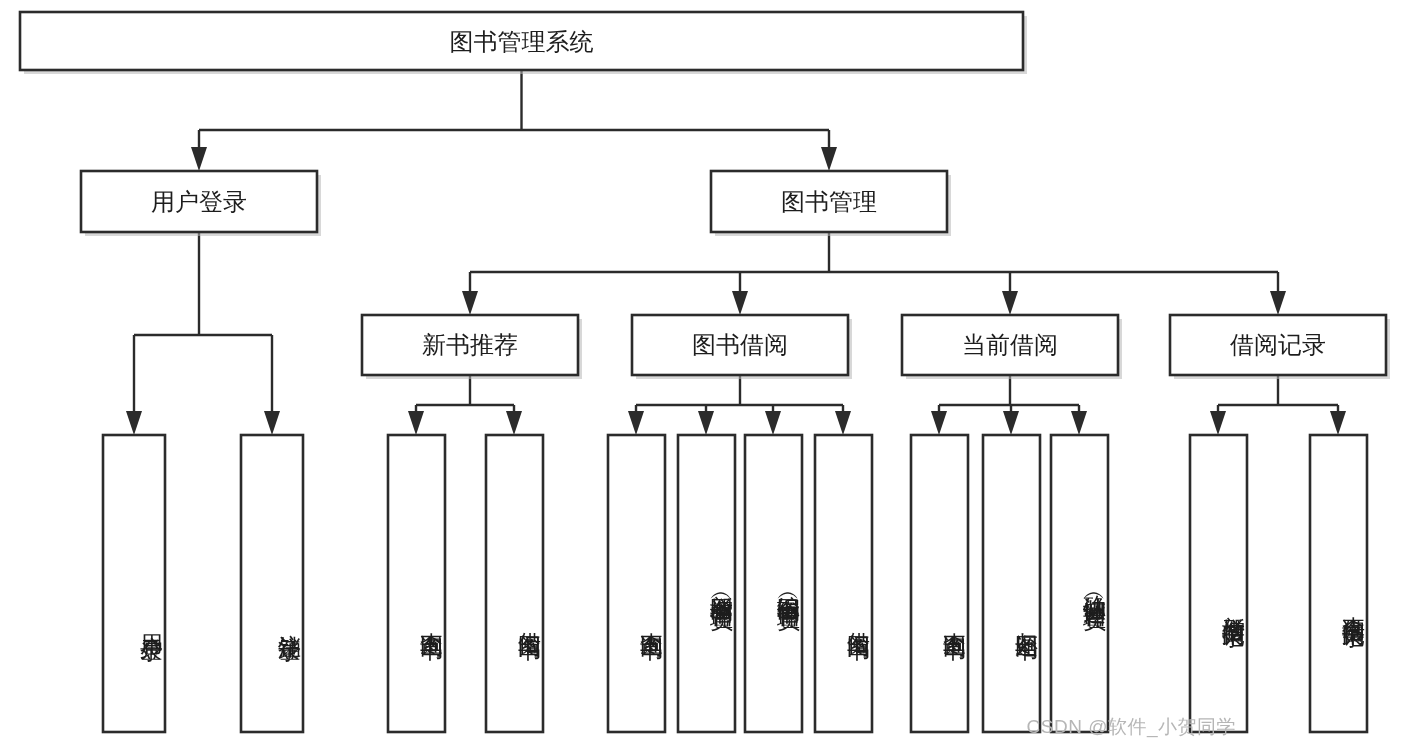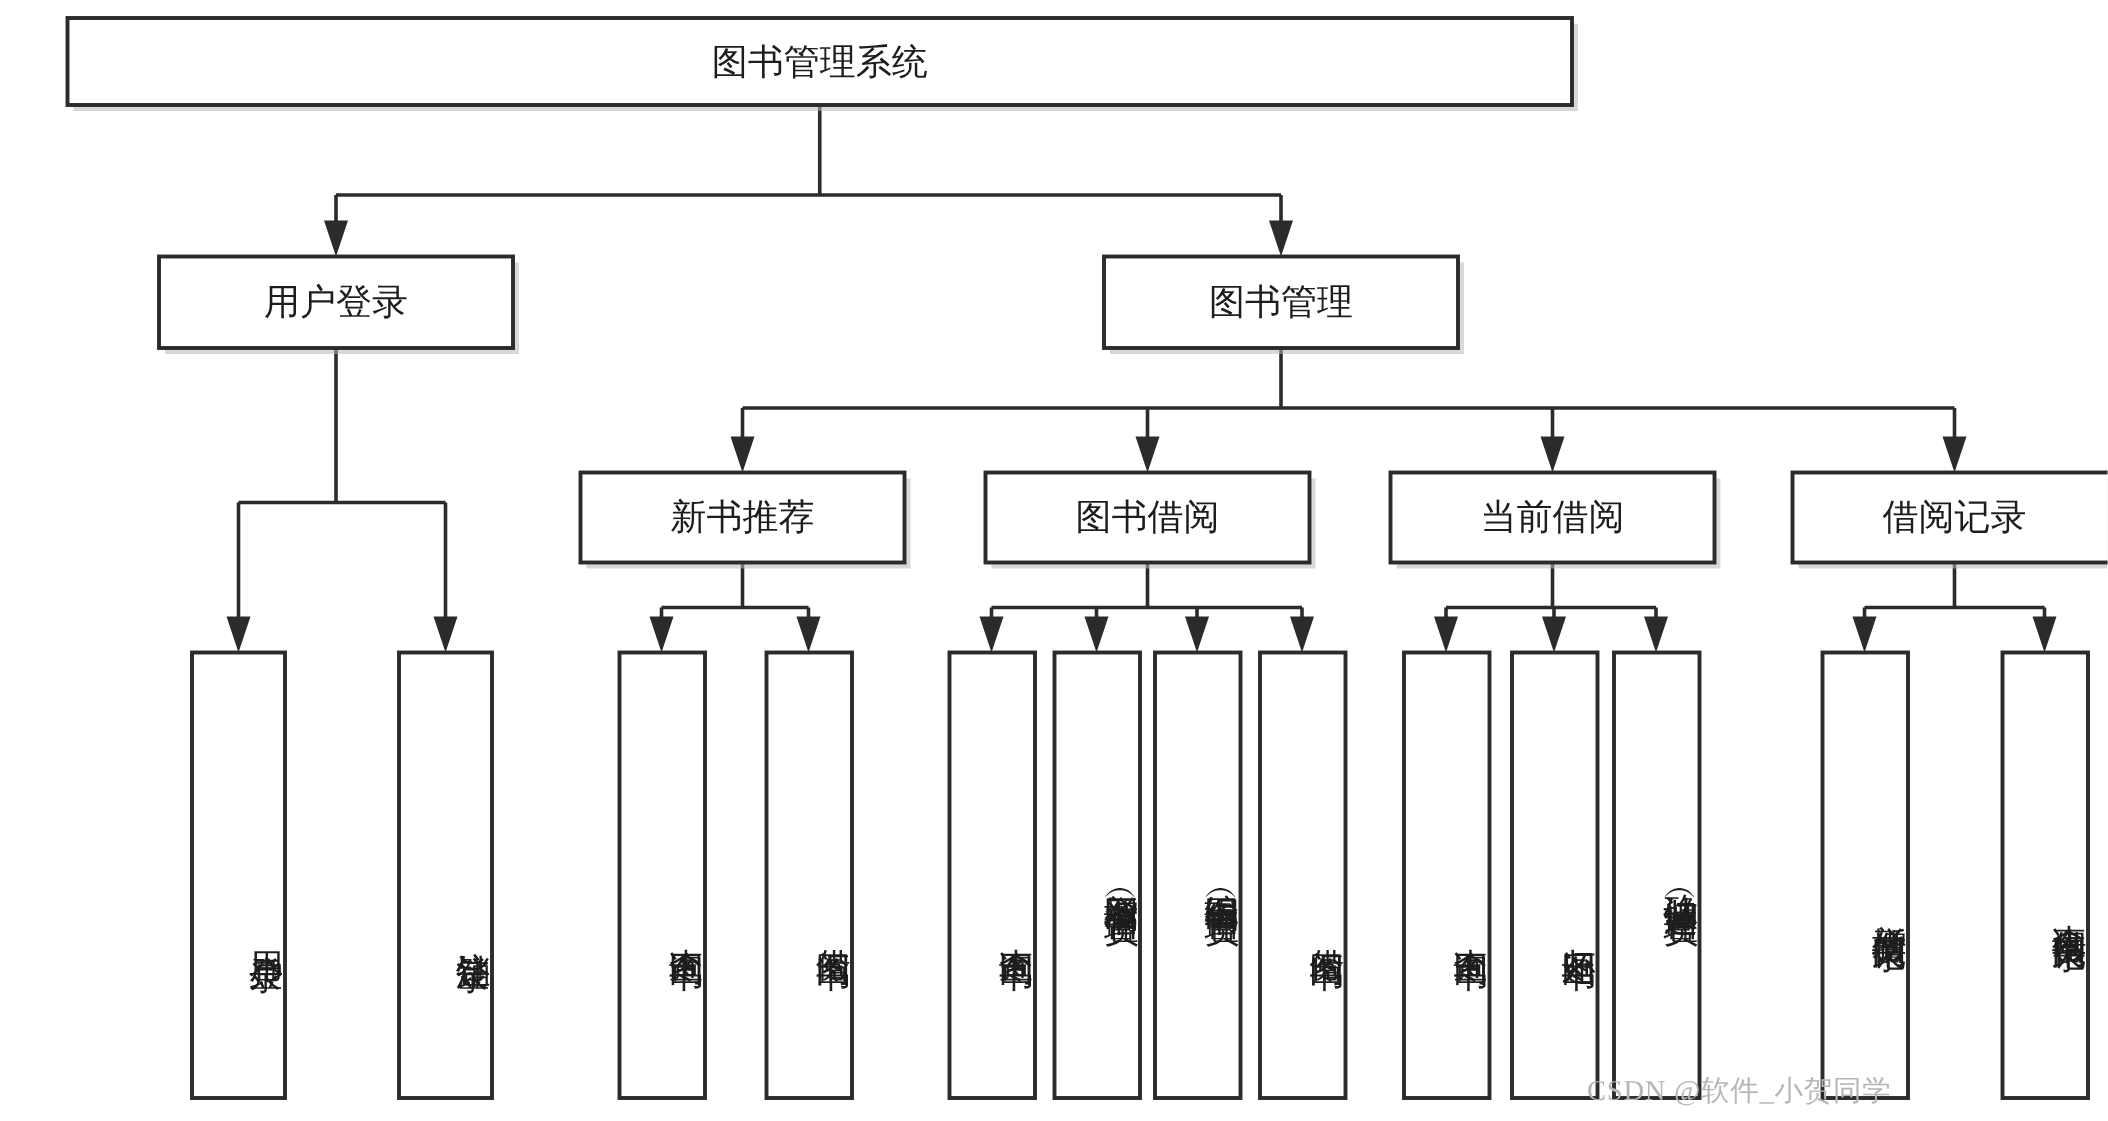--- a/index.html
+++ b/index.html
@@ -11,21 +11,20 @@
     width: 1405px;
     height: 747px;
     font-family: "DejaVu Sans", "Liberation Sans", sans-serif;
     overflow: hidden;
   }
   #diagram-root {
     position: relative;
     width: 1250px;
     height: 747px;
     background: #ffffff;
-    margin-left: 25px;
   }
   svg#flow {
     position: absolute;
     top: 0;
     left: 0;
     width: 1405px;
     height: 747px;
     display: block;
   }
   .node-box {
@@ -66,21 +65,21 @@
     display: flex;
     align-items: flex-start;
     justify-content: center;
     white-space: nowrap;
     pointer-events: none;
   }
   .watermark {
     position: absolute;
     right: 14px;
     bottom: 7px;
-    font-family: Liberation Serif, serif;
+    font-family: Liberation Sans, sans-serif;
     font-size: 19px;
     color: #b6b6b6;
     letter-spacing: 0.5px;
     white-space: nowrap;
   }
 </style>
 </head>
 <body>
 
 <div id="diagram-root">

